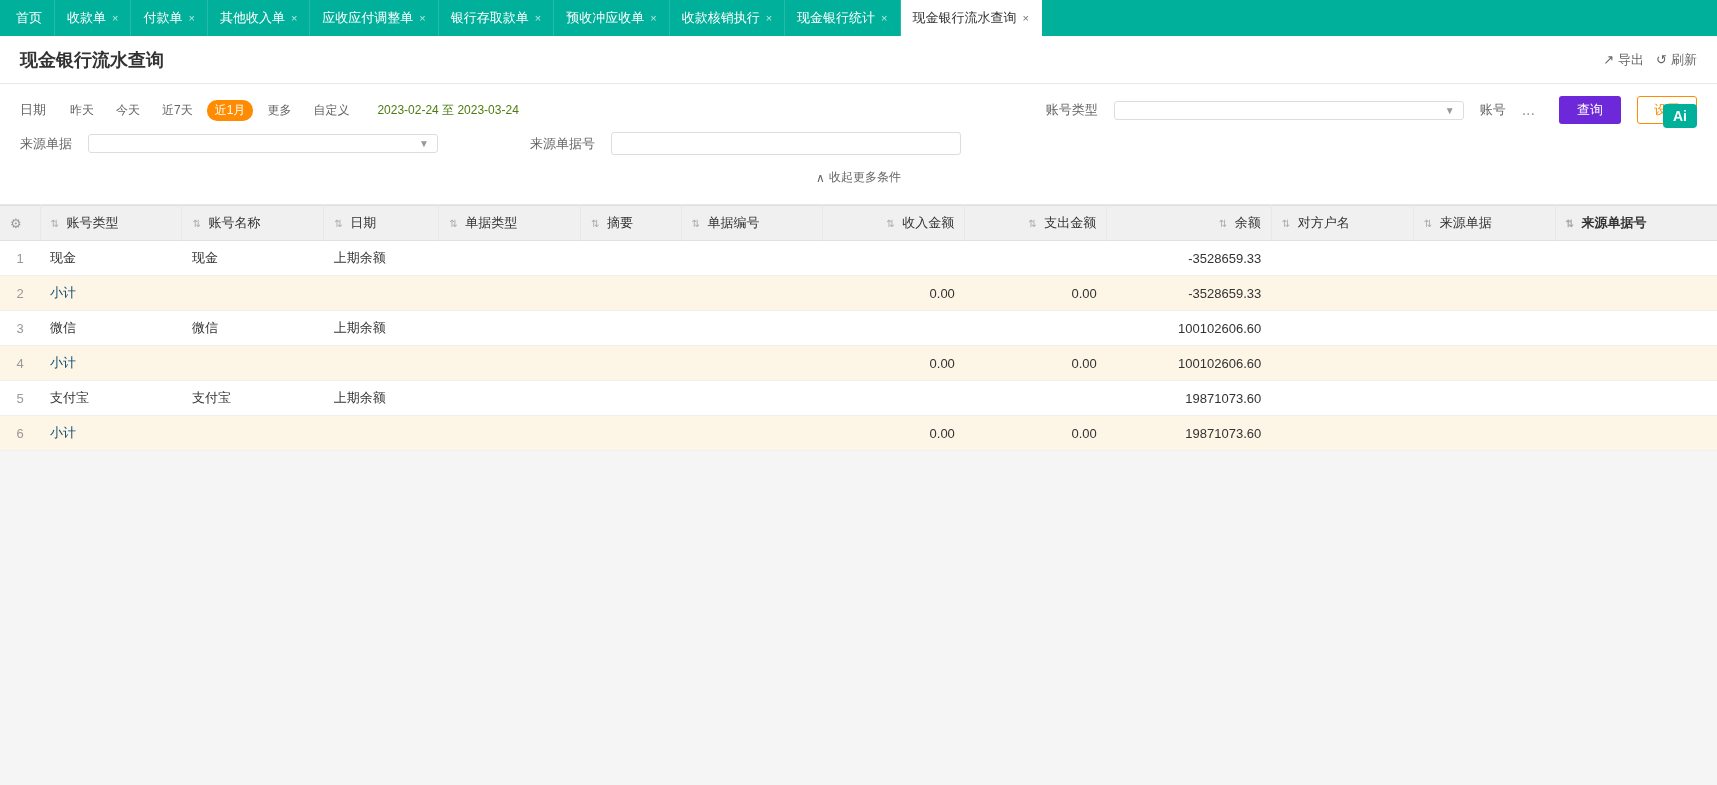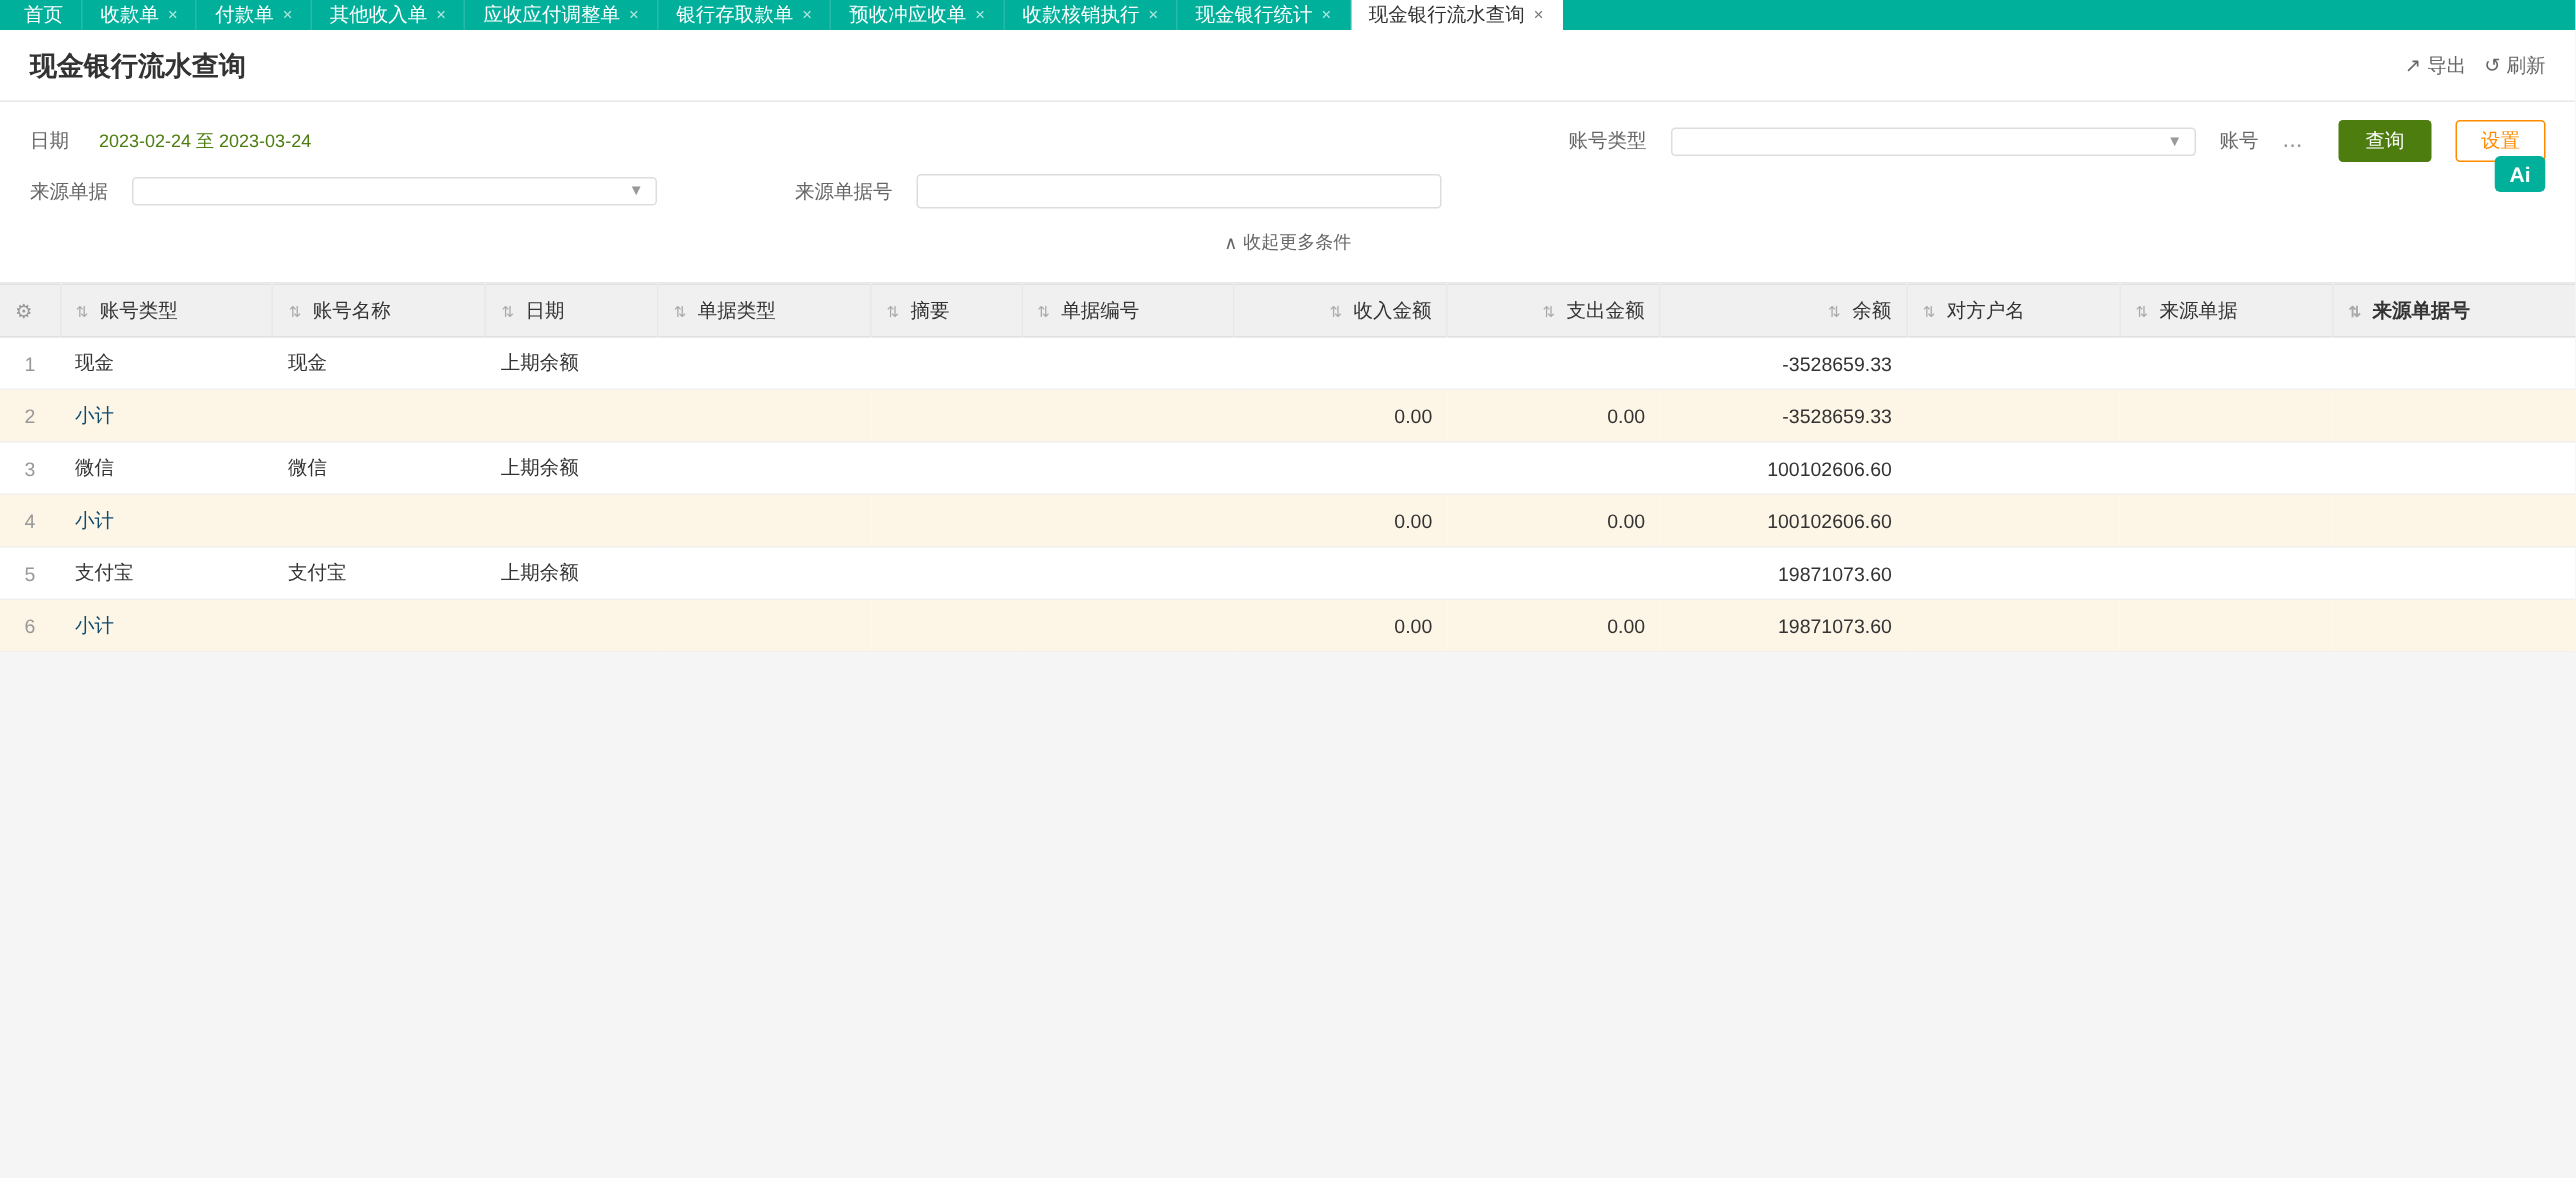--- a/index.html
+++ b/index.html
@@ -3,21 +3,21 @@
   <meta charset="utf-8">
   <style>
     * { box-sizing: border-box; margin: 0; padding: 0; }
     body { font-family: 'Microsoft YaHei', Arial, sans-serif; font-size: 13px; background: #f5f5f5; color: #333; }
 
     
     .top-nav {
       background: #00b09b;
       display: flex;
       align-items: center;
-      height: 20px;
+      height: 36px;
       padding: 0 4px;
       overflow: hidden;
     }
     .nav-item {
       display: flex;
       align-items: center;
       padding: 0 12px;
       height: 36px;
       color: #fff;
       font-size: 13px;
@@ -121,21 +121,21 @@
       border-radius: 3px;
       padding: 3px 8px;
       min-width: 350px;
       outline: none;
       font-size: 13px;
     }
     .chevron-down { color: #999; font-size: 10px; }
     .dots-btn { color: #999; cursor: pointer; font-size: 16px; margin-right: 8px; }
 
     .query-btn {
-      background: #4d7c0f;
+      background: #6d28d9;
       color: #fff;
       border: none;
       padding: 5px 18px;
       border-radius: 3px;
       cursor: pointer;
       font-size: 13px;
     }
     .settings-btn {
       background: #fff;
       color: #ff8c00;
@@ -264,20 +264,28 @@
       <span>↺</span>
       <span>刷新</span>
     </div>
   </div>
 </div>
 
 <div class="filter-area">
   <div class="filter-row">
 
     <span class="filter-label">日期</span>
+    <div class="date-options">
+      <span class="date-option">昨天</span>
+      <span class="date-option">今天</span>
+      <span class="date-option">近7天</span>
+      <span class="date-option active">近1月</span>
+      <span class="date-option">更多</span>
+      <span class="date-option">自定义</span>
+    </div>
     <span class="date-range-text">2023-02-24 至 2023-03-24</span>
 
     <div style="flex:1"></div>
 
     <span class="filter-label">账号类型</span>
     <div class="filter-select filter-select-wide">
       <span></span>
       <span class="chevron-down">▼</span>
     </div>
 

